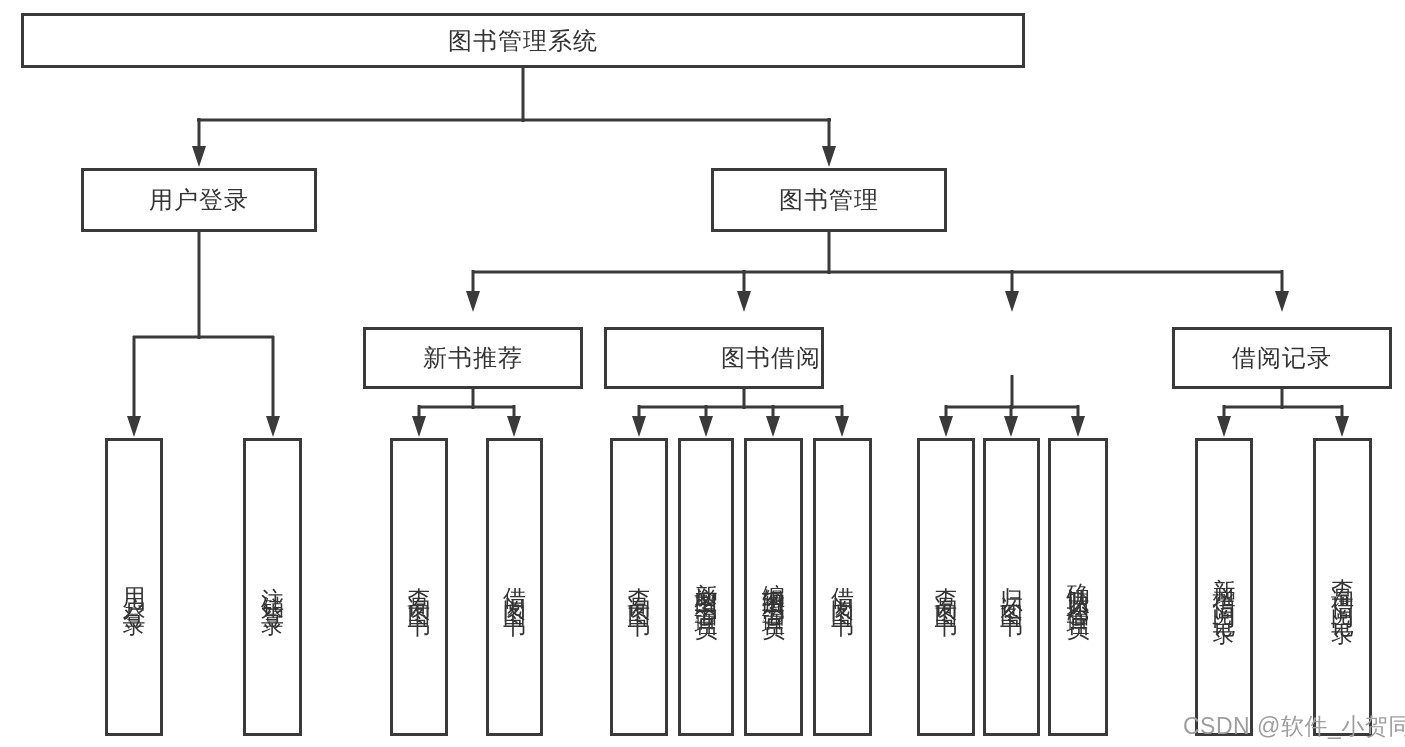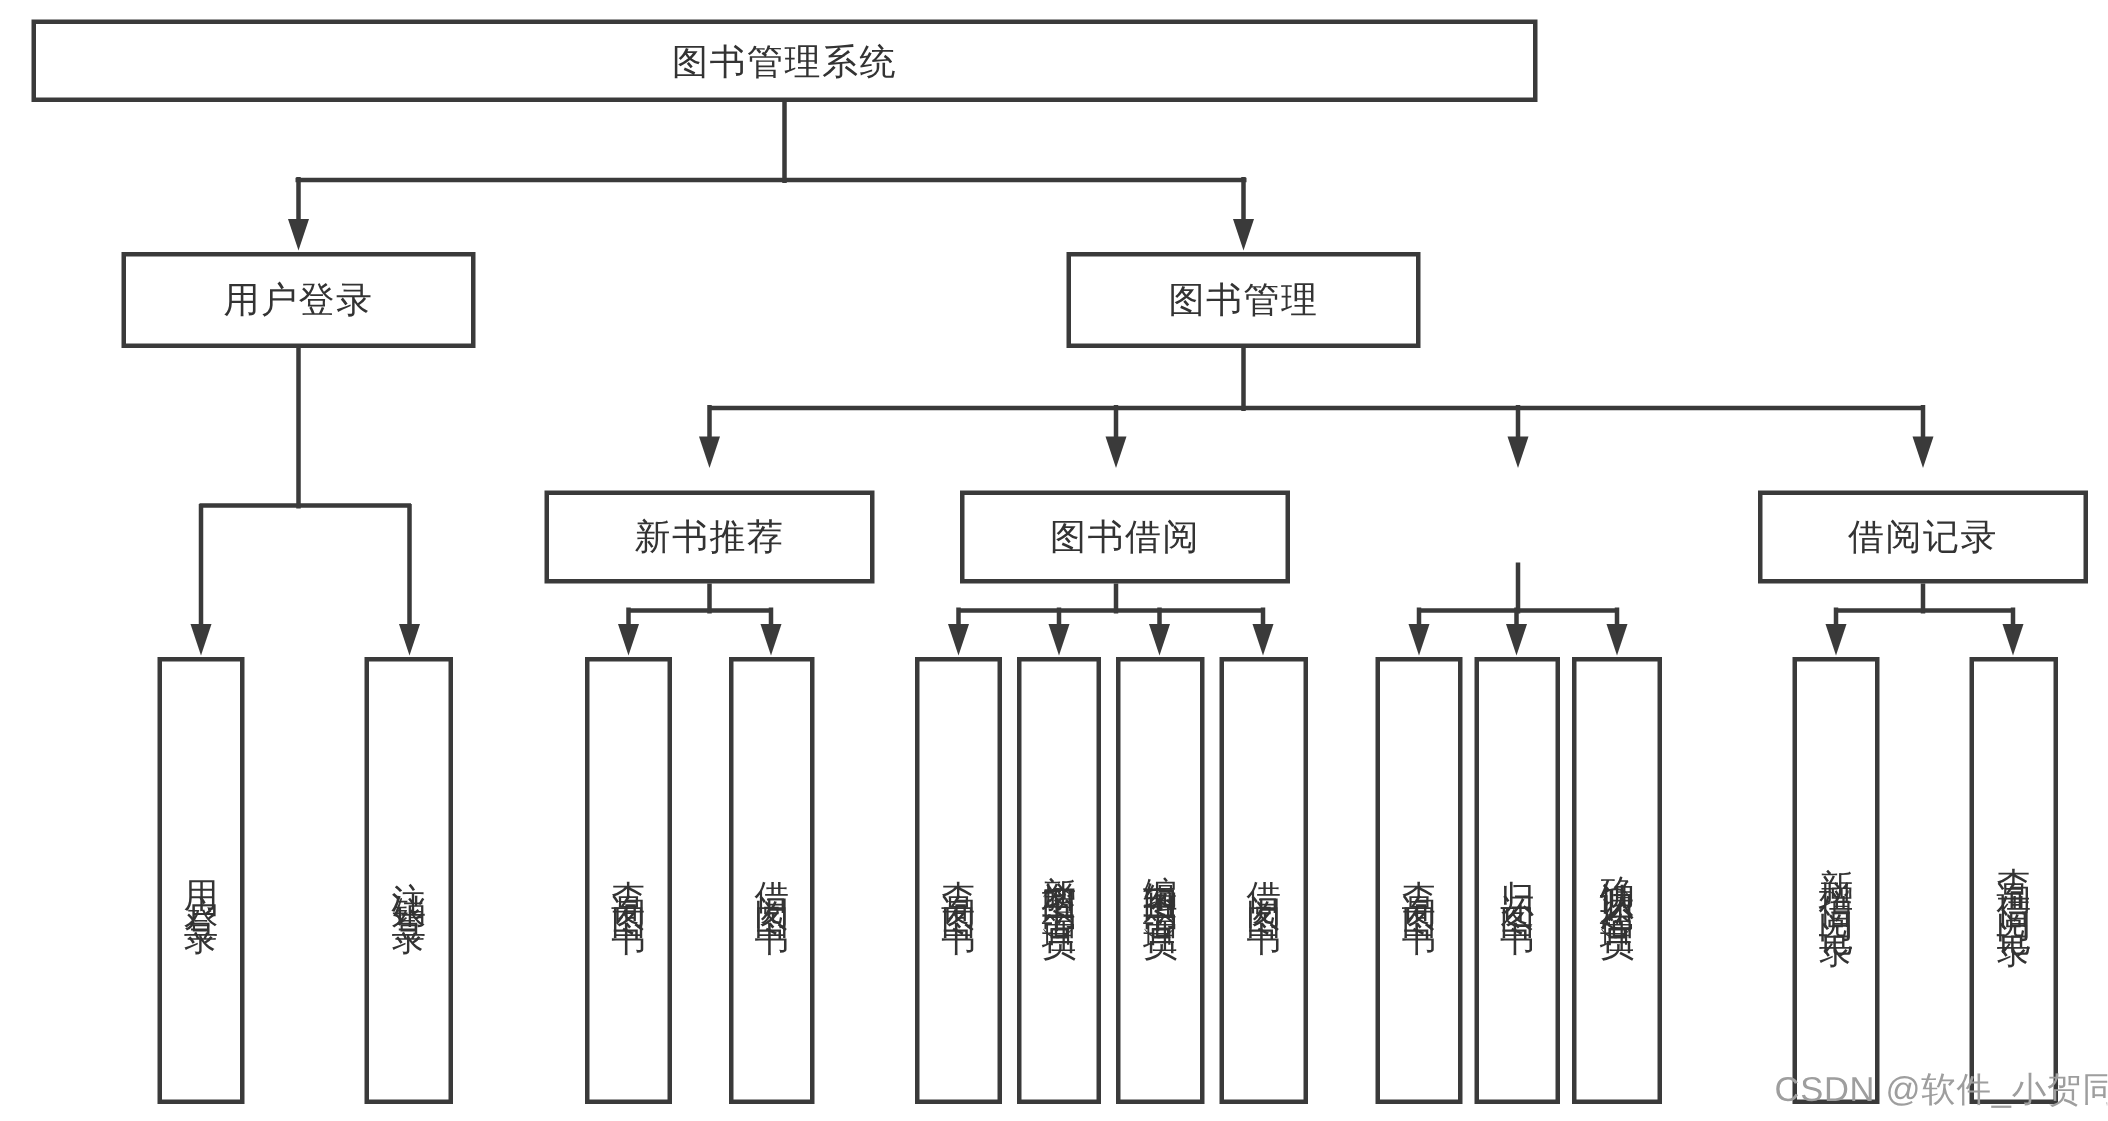--- a/index.html
+++ b/index.html
@@ -127,21 +127,21 @@
   <div class="box lvl2" style="left:81px;">
     <span class="h-label">用户登录</span>
   </div>
   <div class="box lvl2" style="left:711px;">
     <span class="h-label">图书管理</span>
   </div>
 
   <div class="box lvl3" style="left:363px;width:220px;">
     <span class="h-label">新书推荐</span>
   </div>
-  <div class="box lvl3" style="left:640px;width:220px;">
+  <div class="box lvl3" style="left:604px;width:220px;justify-content:flex-end;">
     <span class="h-label">图书借阅</span>
   </div>
   <div class="box lvl3" style="left:1172px;width:220px;">
     <span class="h-label">借阅记录</span>
   </div>
 
   <div class="box leaf" style="left:105px;width:58px;">
     <span class="v-label">用户登录</span>
   </div>
   <div class="box leaf" style="left:243px;width:59px;">

